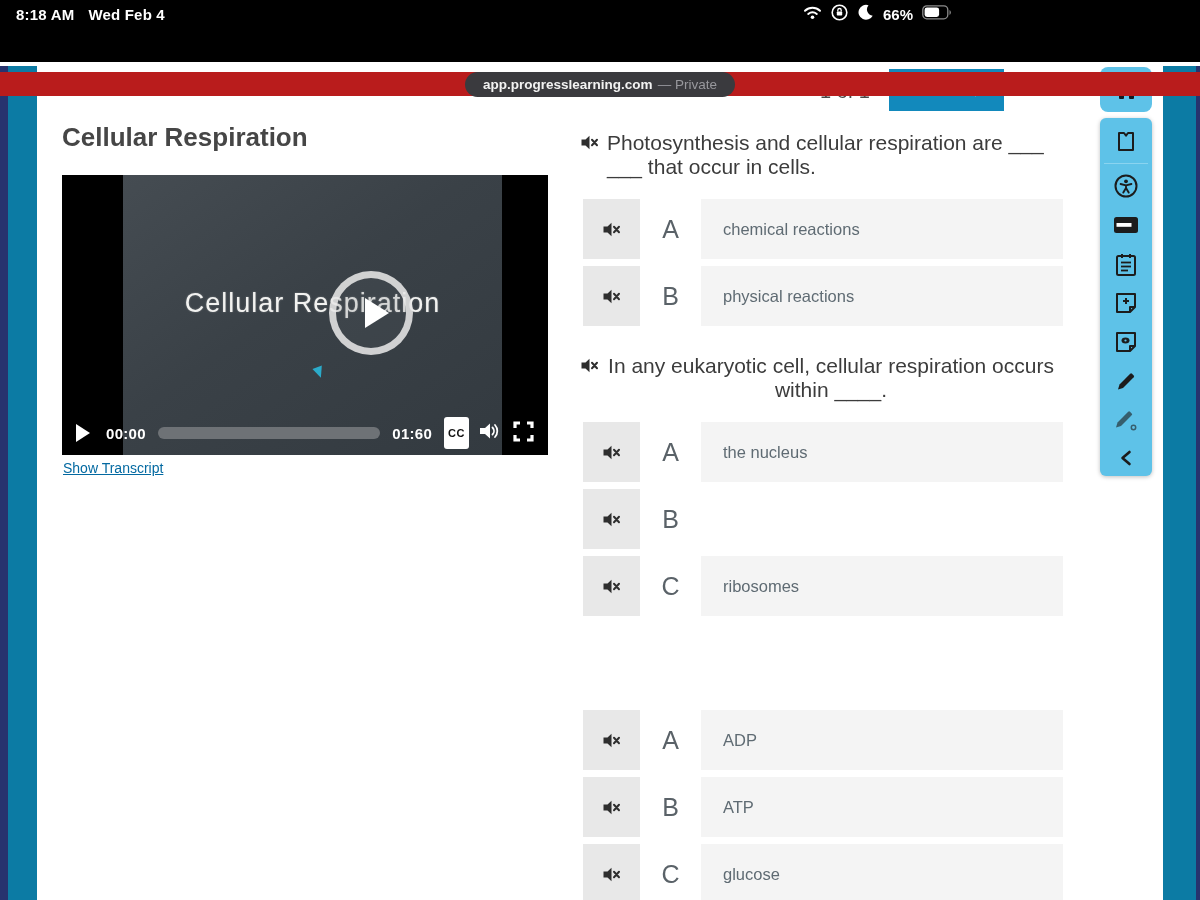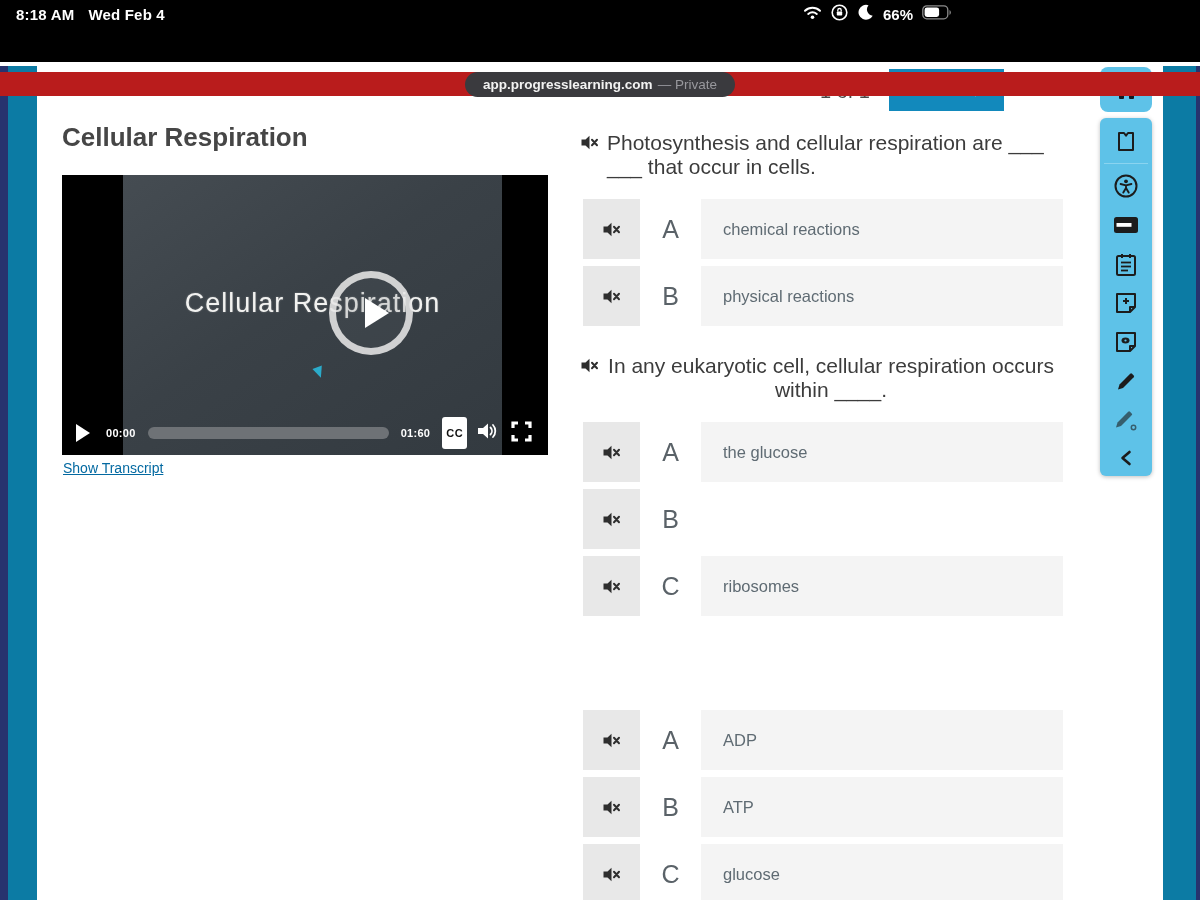--- a/index.html
+++ b/index.html
@@ -68,21 +68,21 @@
     transform:rotate(-20deg); opacity:.9; }
   .big-play { position:absolute; left:206px; top:96px; width:84px; height:84px; border-radius:50%;
     border:7px solid rgba(235,235,235,.85); background:rgba(90,95,100,.18); cursor:pointer; }
   .big-play .tri { position:absolute; left:29px; top:20px; width:0; height:0;
     border-top:15px solid transparent; border-bottom:15px solid transparent; border-left:24px solid #fff; }
 
   .video-controls { position:absolute; left:0; bottom:8px; width:100%; height:28px; display:flex;
     align-items:center; padding:0 14px; }
   .vc-play { width:0; height:0; border-top:9px solid transparent; border-bottom:9px solid transparent;
     border-left:14px solid #fff; margin-right:16px; cursor:pointer; }
-  .vc-time { color:#fff; font-size:11px; font-weight:700; letter-spacing:.3px; }
+  .vc-time { color:#fff; font-size:15px; font-weight:700; letter-spacing:.3px; }
   .vc-track { height:12px; width:241px; background:#6e7276; border-radius:6px; margin:0 12px; cursor:pointer; }
   .vc-cc { background:#fff; color:#111; border-radius:3px; font-size:11px; font-weight:700;
     padding:10px 4px; margin:0 10px 0 12px; letter-spacing:.5px; cursor:pointer; }
 
   .transcript-link { position:absolute; left:63px; top:398px; font-size:14px; color:#0369a1;
     text-decoration:underline; cursor:pointer; }
 
   
   .question { position:absolute; width:482px; left:581px; display:flex; }
   .q-audio { flex:0 0 auto; margin:4px 8px 0 0; cursor:pointer; }
@@ -308,21 +308,21 @@
   </div>
   <div class="opt-group" style="top:360px;">
     <div class="opt-row">
       <div class="opt-speaker">
         <svg width="18" height="15" viewBox="0 0 18 15">
             <polygon points="0.5,4.5 4.5,4.5 8.5,0.8 8.5,14.2 4.5,10.5 0.5,10.5" fill="#2e2e2e"></polygon>
             <path d="M11,4.8 L16,10.2 M16,4.8 L11,10.2" stroke="#2e2e2e" stroke-width="2" stroke-linecap="round"></path>
           </svg>
       </div>
       <div class="opt-letter">A</div>
-      <div class="opt-text">the glucose</div>
+      <div class="opt-text">the nucleus</div>
     </div>
     <div class="opt-row">
       <div class="opt-speaker">
         <svg width="18" height="15" viewBox="0 0 18 15">
             <polygon points="0.5,4.5 4.5,4.5 8.5,0.8 8.5,14.2 4.5,10.5 0.5,10.5" fill="#2e2e2e"></polygon>
             <path d="M11,4.8 L16,10.2 M16,4.8 L11,10.2" stroke="#2e2e2e" stroke-width="2" stroke-linecap="round"></path>
           </svg>
       </div>
       <div class="opt-letter">B</div>
     </div>

